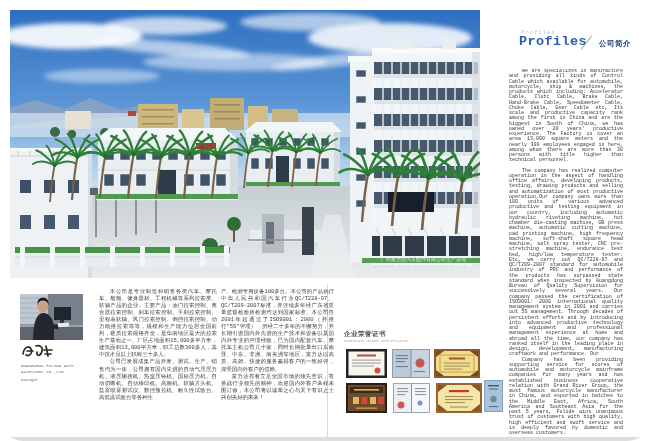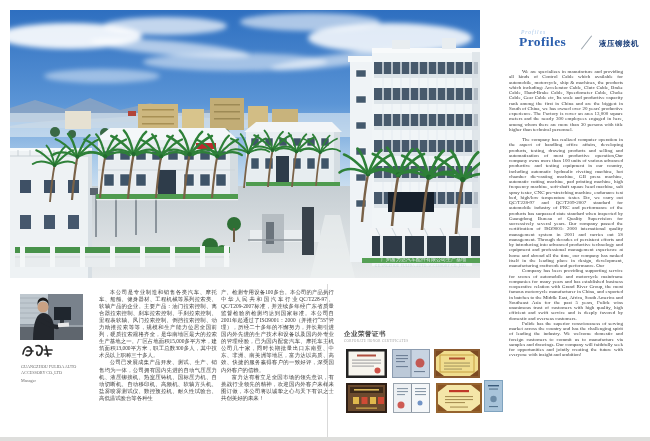--- a/index.html
+++ b/index.html
@@ -1,17 +1,17 @@
 <!DOCTYPE html>
 <html><head>
 <meta charset="utf-8">
 <style>
   html,body{margin:0;padding:0;background:#ffffff;}
   .spread{position:relative;width:650px;height:441px;background:#ffffff;overflow:hidden;
-          font-family:Liberation Serif, serif;}
+          font-family:Liberation Mono, monospace;border-radius:23px;}
   .abs{position:absolute;}
 
   
   .photo{left:10px;top:10px;width:470px;height:268px;overflow:hidden;}
   .photo-caption{right:14px;bottom:10px;text-align:right;line-height:1.25;}
   .photo-caption .cn{font-size:5px;color:#e9eef3;opacity:.95;}
   .photo-caption .en{font-size:3.6px;color:#cbd5dd;letter-spacing:.2px;}
 
   
   .gutter{left:327px;top:284px;width:1px;height:153px;background:#d9d9d9;}
@@ -380,21 +380,21 @@
     <p>公司已发展成集产品开发、测试、生产、销售均为一体，公司拥有国内先进的自动气压压力机、液压铆接机、热室压铸机、国标压力机、自动切断机、自动移印机、高频机、软轴方头机、盐雾喷雾测试仪、数控预拉机、耐久性试验台、高低温试验台等各种生</p>
   </div>
   <div class="abs cn-col cn-col2">
     <p style="text-indent:0">产、检测专用设备100多台。本公司的产品执行中华人民共和国汽车行业QC/T228-97、QC/T209-2007标准，并连续多年经广东省质量监督检验所检测均达到国家标准。本公司自2001年起通过了ISO9001：2000（并推行“5S”管理），历经二十多年的不懈努力，并长期引进国内外先进的生产技术和设备以及国内外专业的管理经验，已为国内配套汽车、摩托车主机公司几十家，同时长期批量出口东南亚、中东、非洲、南美洲等地区，富力达以高质、高效、快捷的服务赢得客户的一致好评，深受国内外客户的信赖。</p>
     <p>富力达有着立足全国市场的领先意识，有挑战行业领先的精神，欢迎国内外客户来样来图订做，本公司将以诚挚之心与天下有识之士共创美好的未来！</p>
   </div>
 
   <div class="abs ghost">Profiles</div>
   <div class="abs title">Profiles</div>
   <div class="abs slash"></div>
-  <div class="abs title-cn">液压铆接机</div>
+  <div class="abs title-cn">公司简介</div>
 
   <div class="abs en-text">
     <p>We are specializes in manufacture and providing all kinds of Control Cable which available for automobile, motorcycle, ship &amp; machines, the products which including: Accelerator Cable, Clutc Cable, Brake Cable, Hand-Brake Cable, Speedometer Cable, Choke Cable, Gear Cable etc, Its scale and productive capacity rank among the first in China and are the biggest in South of China, we has owned over 20 years' productive experience. The Factory is cover an area 13,000 square meters and the nearly 300 employees engaged in here, among whom there are more than 30 persons with title higher than technical personnel.</p>
     <p class="gap">The company has realized computer operation in the aspect of handling office affairs, developing products, testing, drawing products and selling and automatization of most productive operation,Our company owns more than 100 units of various advanced productive and testing equipment in our country, including automatic hydraulic riveting machine, hot chamber die-casting machine, GB press machine, automatic cutting machine, pad printing machine, high frequency machine, soft-shaft square head machine, salt spray tester, CNC pre-stretching machine, endurance test bed, high/low temperature tester. Etc, we carry out QC/T228-97 and QC/T209-2007 standard for automobile industry of PRC and performance of the products has surpassed state standard when inspected by Guangdong Bureau of Quality Supervision for successively several years. Our company passed the certification of ISO9001: 2000 international quality management system in 2001 and carries out 5S management. Through decades of persistent efforts and by introducing into advanced productive technology and equipment and professional management experience at home and abroad all the time, our company has ranked itself in the leading place in design, development, manufacturing craftwork and performance. Our</p>
     <p>Company has been providing supporting service for scores of automobile and motorcycle mainframe companies for many years and has established business cooperative relation with Grand River Group, the most famous motorcycle manufacturer in China, and exported in batches to the Middle East, Africa, South America and Southeast Asia for the past 5 years, Fulide wins unanimous trust of customers with high quality, high efficient and swift service and is deeply favored by domestic and overseas customers.</p>
     <p>Fulide has the superior consciousness of serving market across the country and has the challenging spirit of leading the industry. We welcome domestic and foreign customers to commit us to manufacture via samples and drawings. Our company will faithfully seek for opportunities and jointly creating the future with everyone with insight and ambition!</p>
   </div>
 
   <div class="abs cert-heading">企业荣誉证书</div>
   <div class="abs cert-sub">CORPORATE HONOR CERTIFICATES</div>

